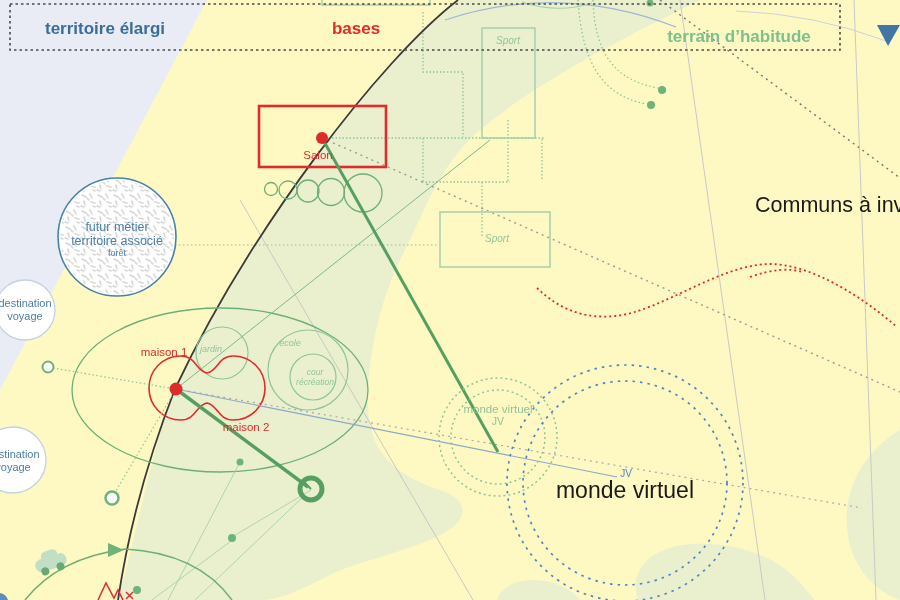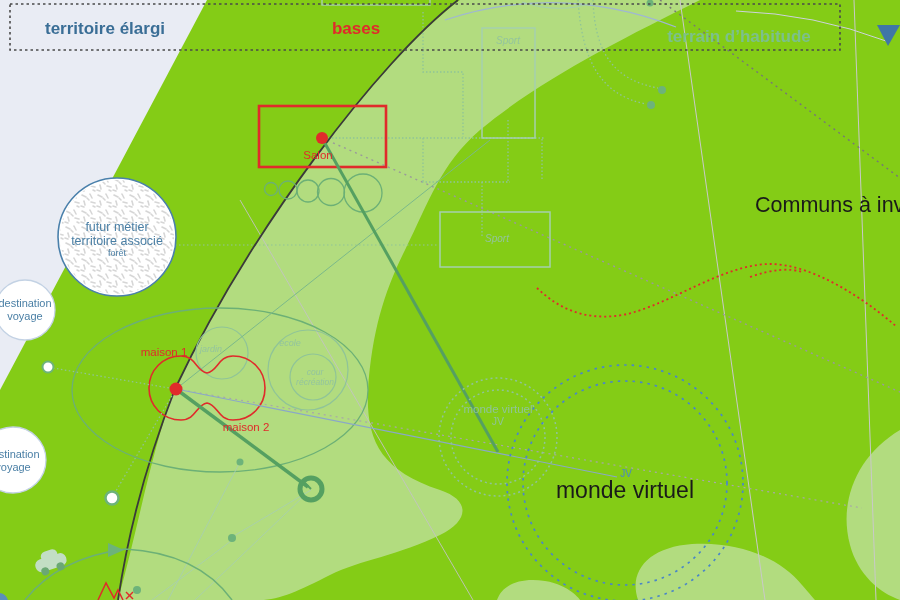--- a/index.html
+++ b/index.html
@@ -1,16 +1,16 @@
 <!DOCTYPE html>
 <html><head>
 <meta charset="utf-8">
 <style>
   html,body{margin:0;padding:0;background:#fff;}
-  .stage{position:relative;width:900px;height:600px;overflow:hidden;background:#84cc16;
+  .stage{position:relative;width:900px;height:600px;overflow:hidden;background:#fef9c3;
          font-family:"Liberation Sans", sans-serif;}
   svg{display:block;}
   text{font-family:"Liberation Sans", sans-serif;}
   .hdr-label{font-weight:bold;font-size:17px;}
   .big-black{font-size:21.5px;fill:#1a1a1a;}
   .mv-big{font-size:23px;fill:#1a1a1a;}
   .small-red{font-size:11.5px;fill:#e02b2b;}
   .small-green-it{font-style:italic;fill:#93c49d;}
   .blue-txt{fill:#4a7fa5;}
 </style>

